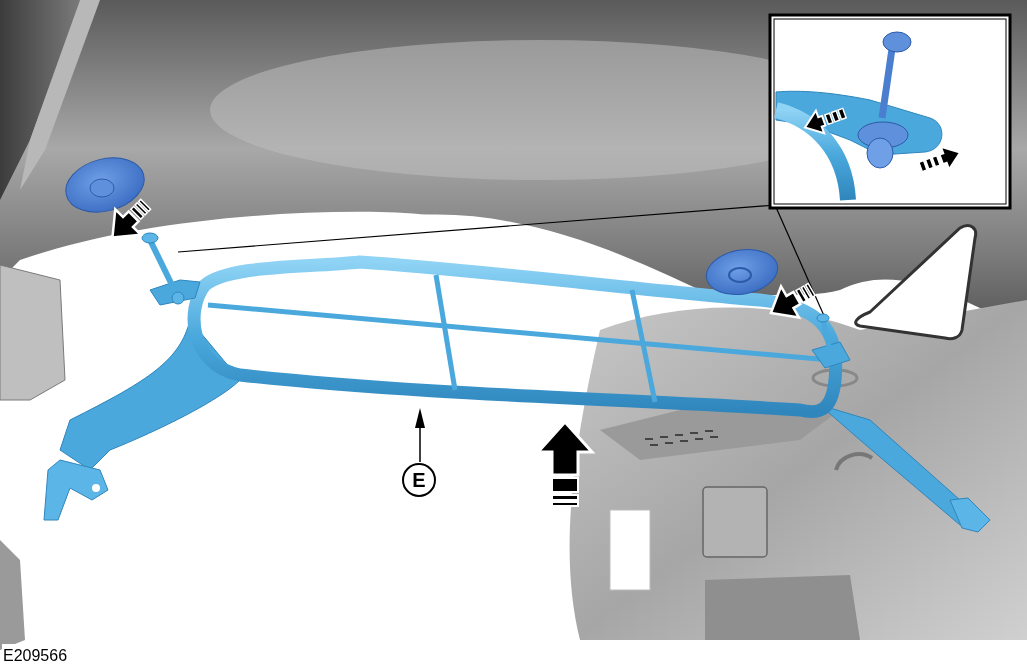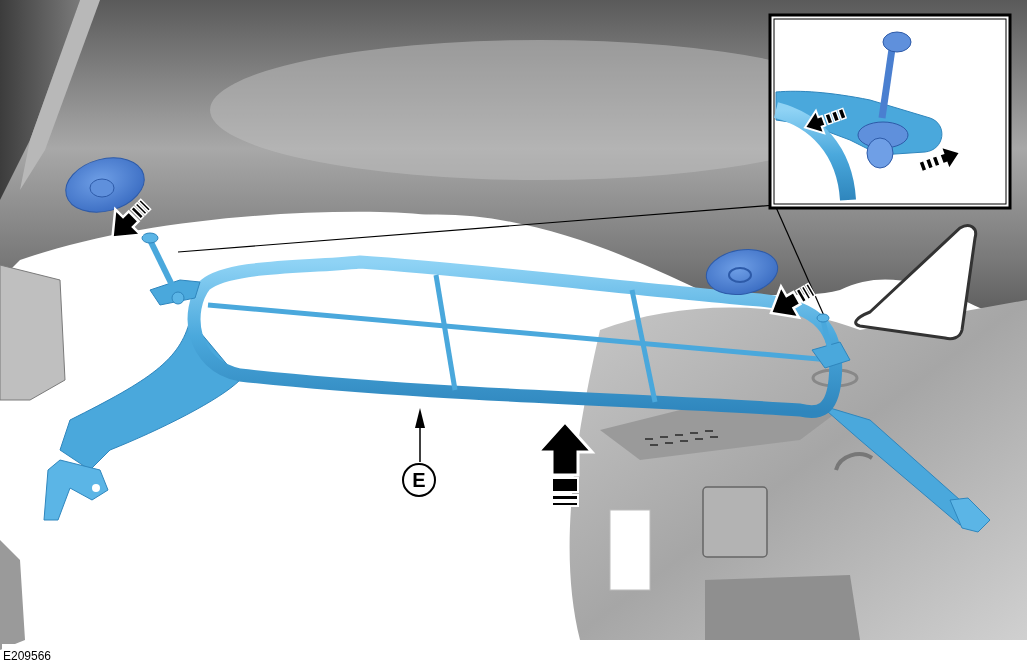--- a/index.html
+++ b/index.html
@@ -1,20 +1,20 @@
 <!DOCTYPE html>
 <html><head>
 <meta charset="utf-8">
 <style>
   html, body { margin: 0; padding: 0; background: #ffffff; }
   body { width: 1027px; height: 670px; overflow: hidden; position: relative; font-family: "Liberation Sans", sans-serif; }
   #canvas { position: absolute; left: 0; top: 0; width: 1027px; height: 670px; }
   .figure-id {
     position: absolute; left: 2px; top: 644px;
-    font-family: "Liberation Sans", sans-serif; font-size: 12px; color: #000;
+    font-family: "Liberation Sans", sans-serif; font-size: 16px; color: #000;
     background: #fff; padding: 0 3px 0 1px; line-height: 24px;
   }
   .callout-label {
     position: absolute; left: 402px; top: 463px; width: 34px; height: 34px;
     border: 2px solid #000; border-radius: 50%; background: #fff; box-sizing: border-box;
     display: flex; align-items: center; justify-content: center;
     font-family: "Liberation Sans", sans-serif; font-weight: bold; font-size: 20px; color: #000;
   }
 </style>
 </head>

